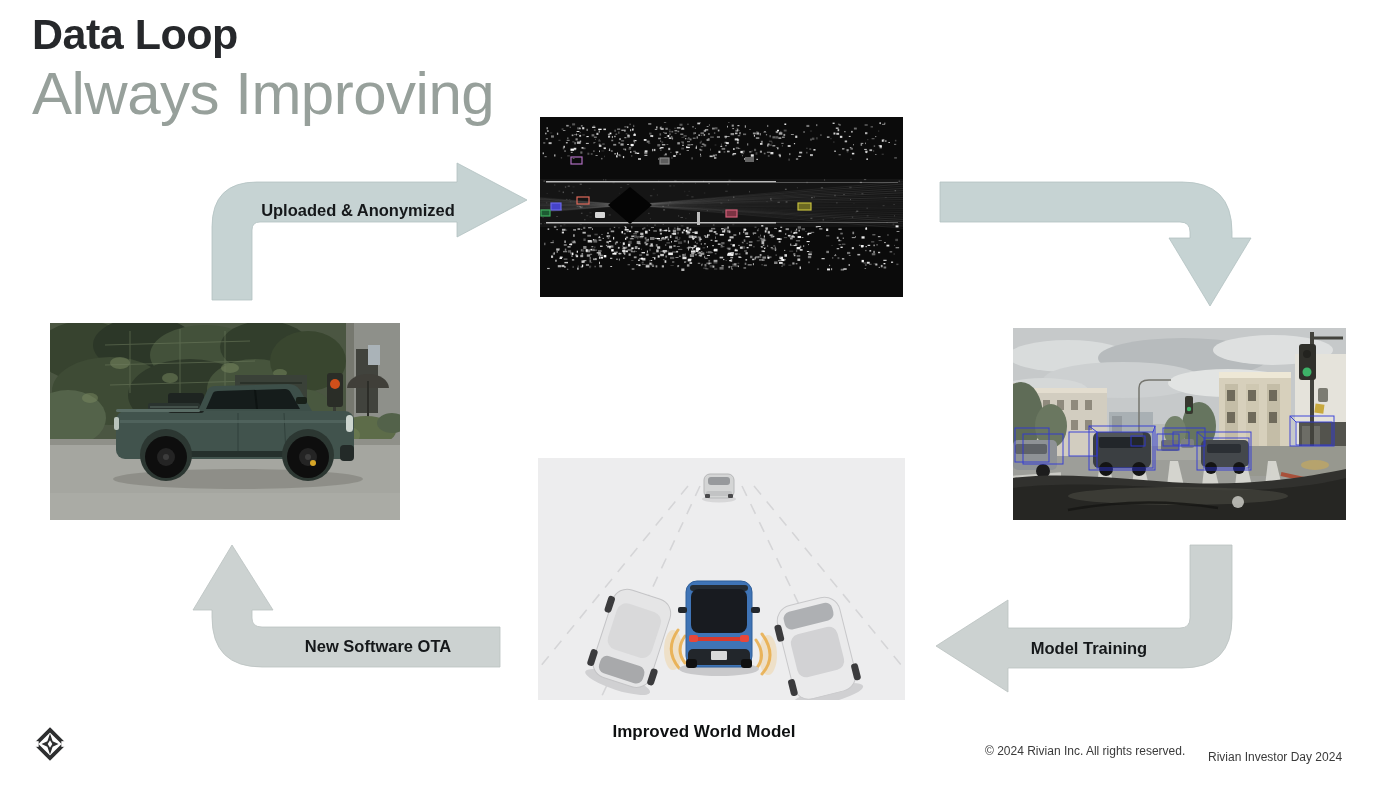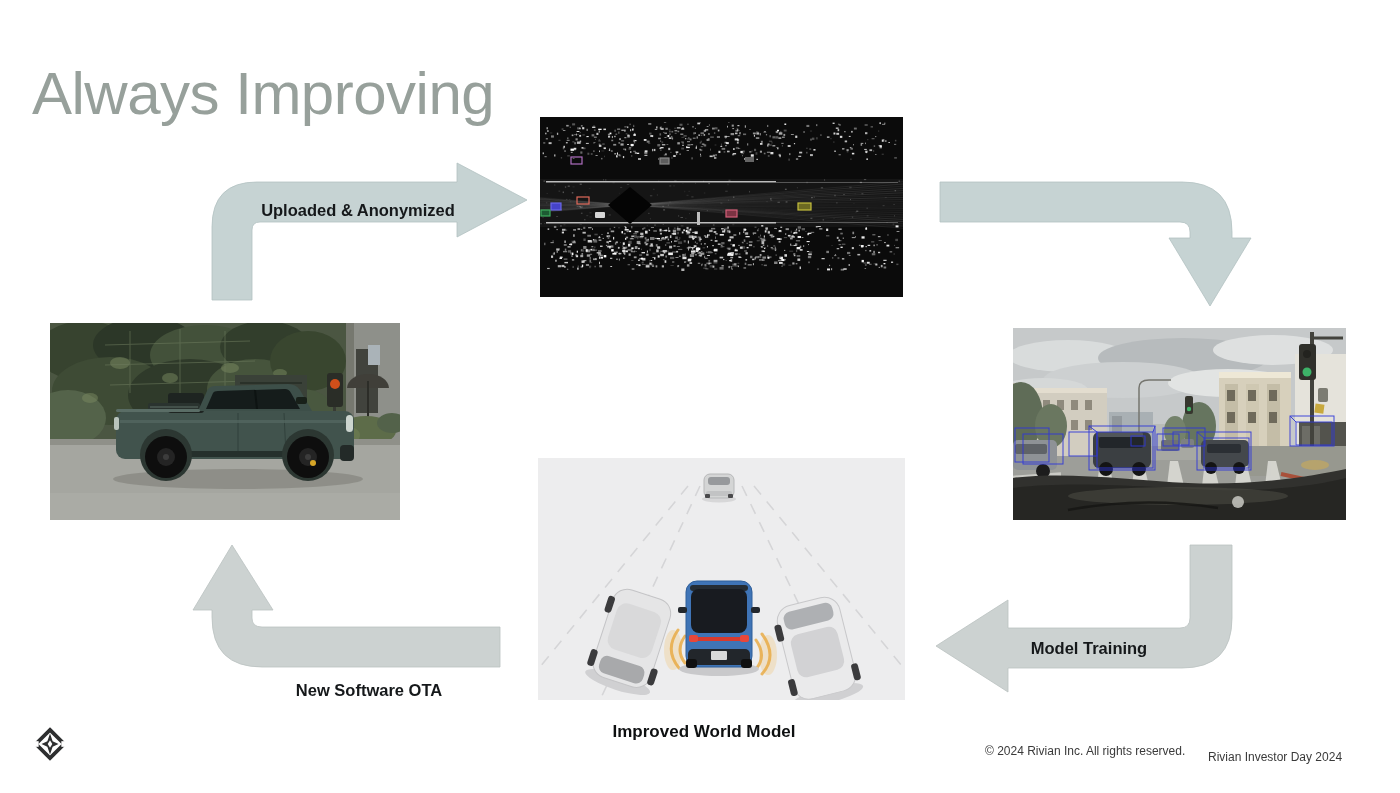--- a/index.html
+++ b/index.html
@@ -12,32 +12,33 @@
   .caption{position:absolute;font-weight:700;font-size:17px;color:#0e1011;text-align:center;}
   .footer-text{position:absolute;font-size:12px;color:#3a3a3a;white-space:nowrap;}
   svg{display:block;}
   #arrows{left:0;top:0;pointer-events:none;}
 </style>
 </head>
 <body>
 
 <div id="slide">
 
+  <div class="abs title">Data Loop</div>
   <div class="abs subtitle">Always Improving</div>
 
   <svg id="arrows" class="abs" width="1400" height="793" viewBox="0 0 1400 793">
     <path d="M212,300 V227 Q212,182 257,182 H457 V163 L527,200 L457,237 V222 H260 Q252,222 252,230 V300 Z" fill="#c6d3d3" stroke="#b3c2c2" stroke-width="0.8"></path>
     <path d="M940,182 H1182 Q1232,182 1232,232 V238 H1251 L1210,306 L1169,238 H1190 V232 Q1190,222 1180,222 H940 Z" fill="#c6d3d3" stroke="#b3c2c2" stroke-width="0.8"></path>
     <path d="M1232,545 V618 Q1232,668 1182,668 H1008 V692 L936,646 L1008,600 V628 H1180 Q1190,628 1190,618 V545 Z" fill="#ccd2d1" stroke="#bac1c0" stroke-width="0.8"></path>
     <path d="M232,545 L273,610 H252 V618 Q252,627 262,627 H500 V667 H262 Q212,667 212,617 V610 H193 Z" fill="#ccd2d1" stroke="#bac1c0" stroke-width="0.8"></path>
   </svg>
 
   <div class="arrow-label" style="left:248px;top:201px;width:220px;">Uploaded &amp; Anonymized</div>
   <div class="arrow-label" style="left:1008px;top:639px;width:162px;">Model Training</div>
-  <div class="arrow-label" style="left:269px;top:637px;width:200px;margin-top:44px;">New Software OTA</div>
+  <div class="arrow-label" style="left:278px;top:637px;width:200px;">New Software OTA</div>
 
   <svg class="abs" style="left:540px;top:117px;" width="363" height="180" viewBox="0 0 363 180">
     <rect width="363" height="180" fill="#0b0b0b"></rect>
     <rect x="0" y="62" width="363" height="48" fill="#151515"></rect>
     <g id="lidar-fan">
         <line x1="90" y1="88" x2="363" y2="64.7" stroke="#d0d0d0" stroke-width="0.5" opacity="0.16"></line>
         <line x1="90" y1="88" x2="0" y2="95.7" stroke="#d0d0d0" stroke-width="0.5" opacity="0.09"></line>
         <line x1="90" y1="88" x2="363" y2="67.0" stroke="#d0d0d0" stroke-width="0.5" opacity="0.22"></line>
         <line x1="90" y1="88" x2="0" y2="94.9" stroke="#d0d0d0" stroke-width="0.5" opacity="0.22"></line>
         <line x1="90" y1="88" x2="363" y2="69.2" stroke="#d0d0d0" stroke-width="0.5" opacity="0.14"></line>

